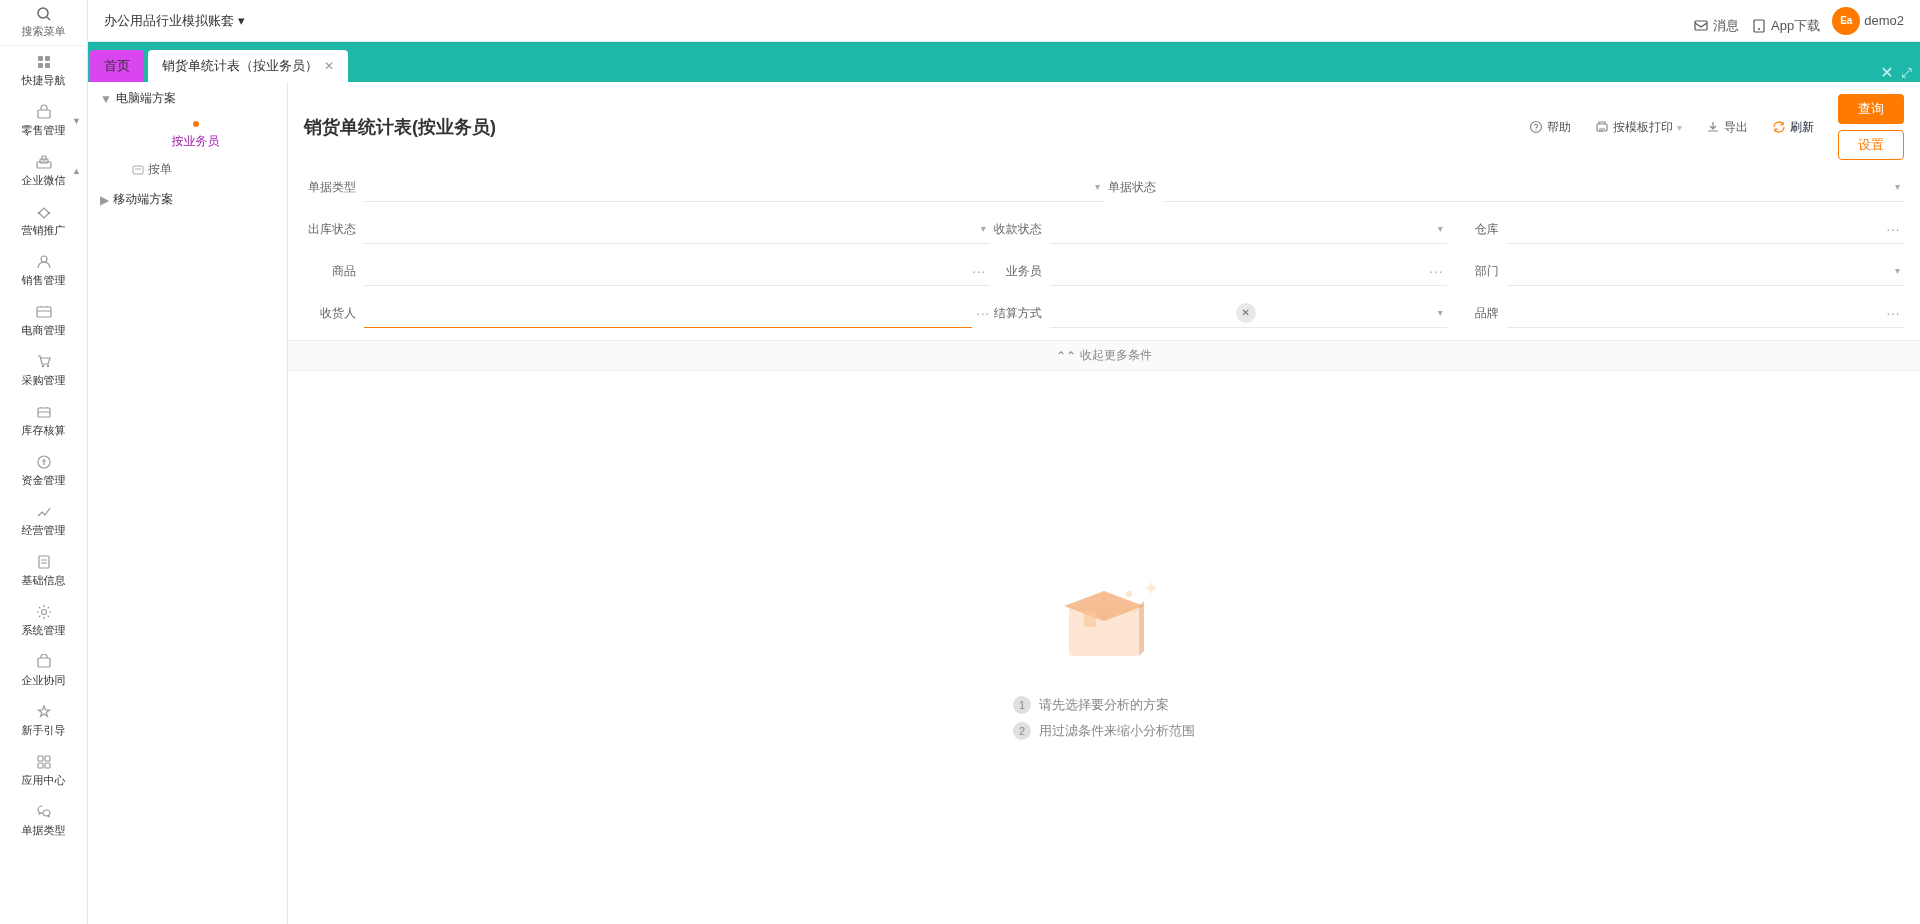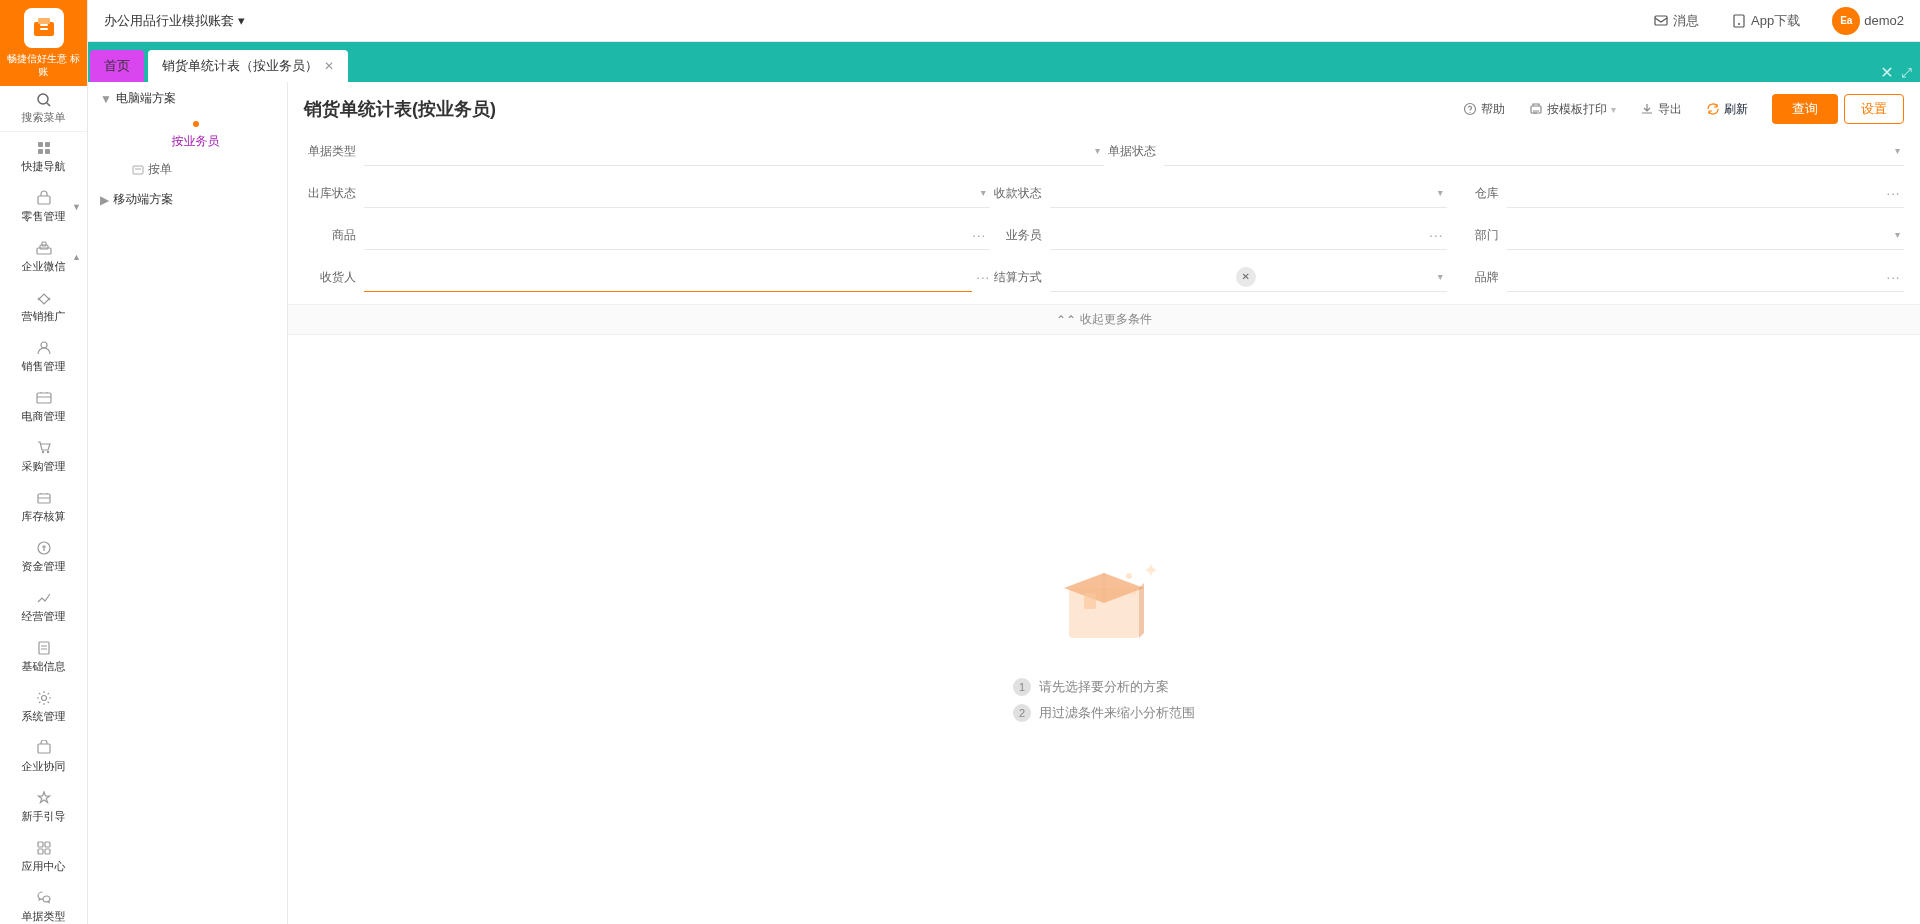--- a/index.html
+++ b/index.html
@@ -17,21 +17,21 @@
     .sidebar-item .item-label { font-size: 11px; color: #333; margin-top: 3px; text-align: center; }
     .sidebar-item .expand-arrow { position: absolute; right: 6px; top: 50%; transform: translateY(-50%); font-size: 9px; color: #999; }
 
     
     .main { flex: 1; display: flex; flex-direction: column; overflow: hidden; }
 
     
     .top-header { height: 42px; background: #fff; display: flex; align-items: center; justify-content: space-between; padding: 0 16px; border-bottom: 1px solid #e8e8e8; }
     .header-left { display: flex; align-items: center; gap: 8px; }
     .header-dropdown { display: flex; align-items: center; gap: 4px; font-size: 13px; color: #333; cursor: pointer; }
-    .header-right { display: flex; align-items: center; gap: 32px; font-size: 13px; color: #333; }
+    .header-right { display: flex; align-items: flex-end; gap: 12px; font-size: 13px; color: #333; }
     .header-right-item { display: flex; align-items: center; gap: 4px; cursor: pointer; color: #555; }
     .avatar { width: 28px; height: 28px; border-radius: 50%; background: #ff7a00; overflow: hidden; display: flex; align-items: center; justify-content: center; color: #fff; font-size: 11px; }
 
     
     .tab-bar { height: 40px; background: #1db8a8; display: flex; align-items: flex-end; padding: 0 0 0 0; }
     .tab { height: 32px; display: flex; align-items: center; padding: 0 14px; font-size: 13px; cursor: pointer; border-radius: 4px 4px 0 0; margin: 0 2px; position: relative; }
     .tab.home { background: #d946ef; color: #333; }
     .tab.active { background: #fff; color: #333; }
     .tab-close { margin-left: 6px; font-size: 12px; color: #999; cursor: pointer; }
     .tab-bar-end { flex: 1; display: flex; justify-content: flex-end; align-items: center; padding-right: 8px; gap: 8px; }
@@ -94,32 +94,20 @@
 
     
     .query-btn { background: #ff7a00; color: #fff; border: none; padding: 6px 20px; border-radius: 4px; font-size: 13px; cursor: pointer; }
     .set-btn { background: #fff; color: #ff7a00; border: 1px solid #ff7a00; padding: 5px 16px; border-radius: 4px; font-size: 13px; cursor: pointer; }
     .query-set-area { display: flex; flex-direction: column; gap: 6px; padding: 12px 0 0 12px; }
   </style>
 </head>
 <body>
 
 <div class="sidebar">
-  <div class="sidebar-logo">
-    <div class="logo-icon">
-      <svg viewBox="0 0 28 28" fill="none">
-        <rect x="4" y="8" width="20" height="14" rx="2" fill="#ff7a00"></rect>
-        <rect x="8" y="4" width="12" height="6" rx="1" fill="#ffb366"></rect>
-        <rect x="10" y="10" width="8" height="2" rx="1" fill="#fff"></rect>
-        <rect x="10" y="14" width="8" height="2" rx="1" fill="#fff"></rect>
-      </svg>
-    </div>
-    <div class="logo-text">畅捷信好生意
-标账</div>
-  </div>
 
   <div class="sidebar-search">
     <svg width="16" height="16" viewBox="0 0 16 16" fill="none">
         <circle cx="7" cy="7" r="5" stroke="#666" stroke-width="1.5"></circle>
         <line x1="11" y1="11" x2="14" y2="14" stroke="#666" stroke-width="1.5"></line>
       </svg>
     <div class="sidebar-search-label">搜索菜单</div>
   </div>
 
   <div class="sidebar-item">
@@ -362,21 +350,21 @@
               </svg>
             <span>导出</span>
           </div>
           <div class="page-action-btn">
             <svg width="14" height="14" viewBox="0 0 14 14" fill="none">
                 <path d="M2 7a5 5 0 019-3M12 7a5 5 0 01-9 3" stroke="#ff7a00" stroke-width="1.2"></path>
                 <path d="M11 2v3h-3M3 12v-3h3" stroke="#ff7a00" stroke-width="1.2"></path>
               </svg>
             <span style="color:#0f172a;">刷新</span>
           </div>
-          <div class="query-set-area" style="flex-direction:row; gap:6px; padding:0; margin-left:8px;border-radius:8px;">
+          <div class="query-set-area" style="flex-direction:column; gap:6px; padding:0; margin-left:8px;border-radius:8px;">
             <button class="query-btn">查询</button>
             <button class="set-btn">设置</button>
           </div>
         </div>
       </div>
 
       <div class="filter-area">
 
         <div class="filter-row">
           <div class="filter-item" style="flex:1;">

